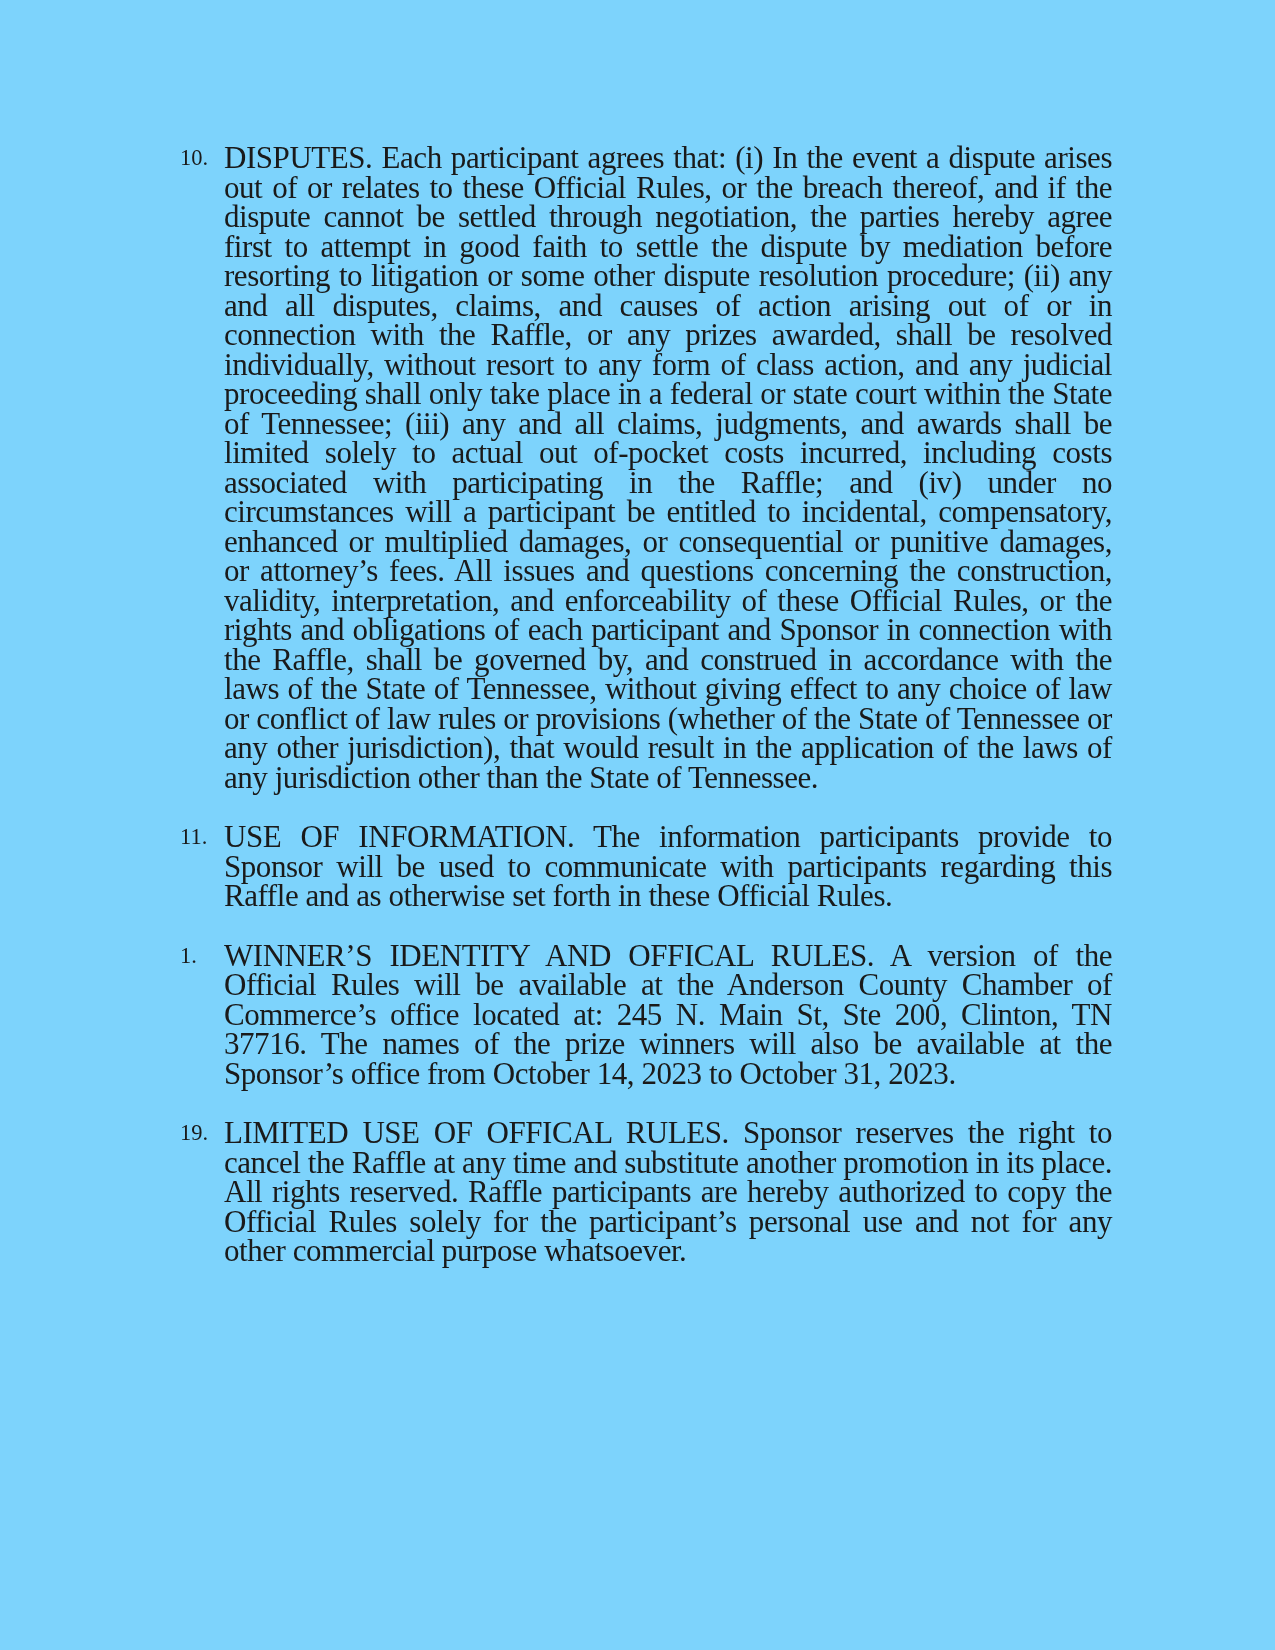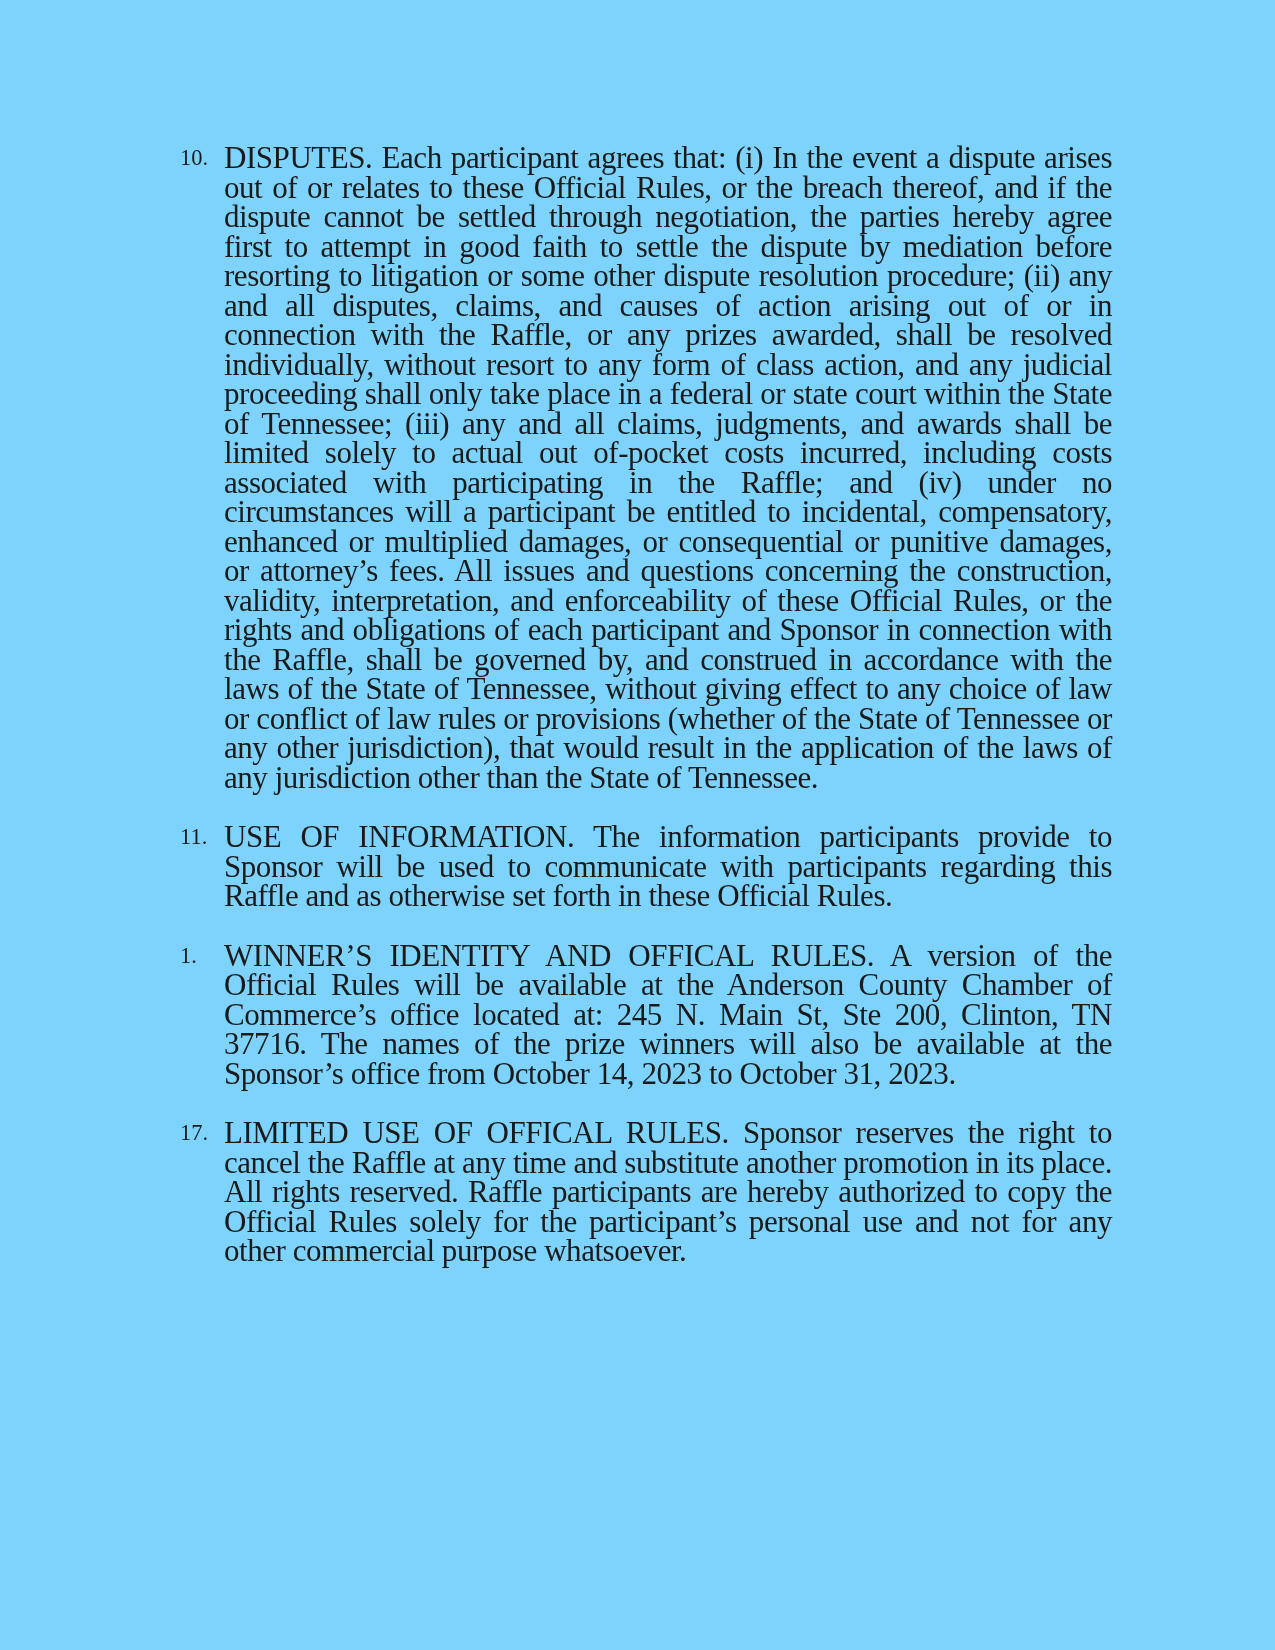--- a/index.html
+++ b/index.html
@@ -30,17 +30,17 @@
     </div>
     <div class="item">
       <span class="num">11.</span>
       <div class="text">USE OF INFORMATION. The information participants provide to Sponsor will be used to communicate with participants regarding this Raffle and as otherwise set forth in these Official Rules.</div>
     </div>
     <div class="item">
       <span class="num">1.</span>
       <div class="text">WINNER’S IDENTITY AND OFFICAL RULES. A version of the Official Rules will be available at the Anderson County Chamber of Commerce’s office located at: 245 N. Main St, Ste 200, Clinton, TN 37716. The names of the prize winners will also be available at the Sponsor’s office from October 14, 2023 to October 31, 2023.</div>
     </div>
     <div class="item">
-      <span class="num">17.</span>
+      <span class="num">19.</span>
       <div class="text">LIMITED USE OF OFFICAL RULES. Sponsor reserves the right to cancel the Raffle at any time and substitute another promotion in its place. All rights reserved. Raffle participants are hereby authorized to copy the Official Rules solely for the participant’s personal use and not for any other commercial purpose whatsoever.</div>
     </div>
   </div>
 </div>
 
 </body></html>

